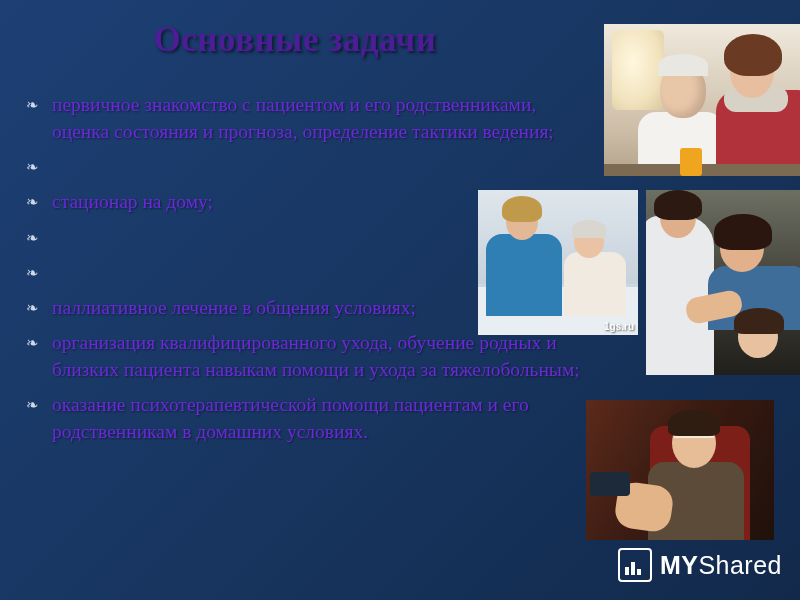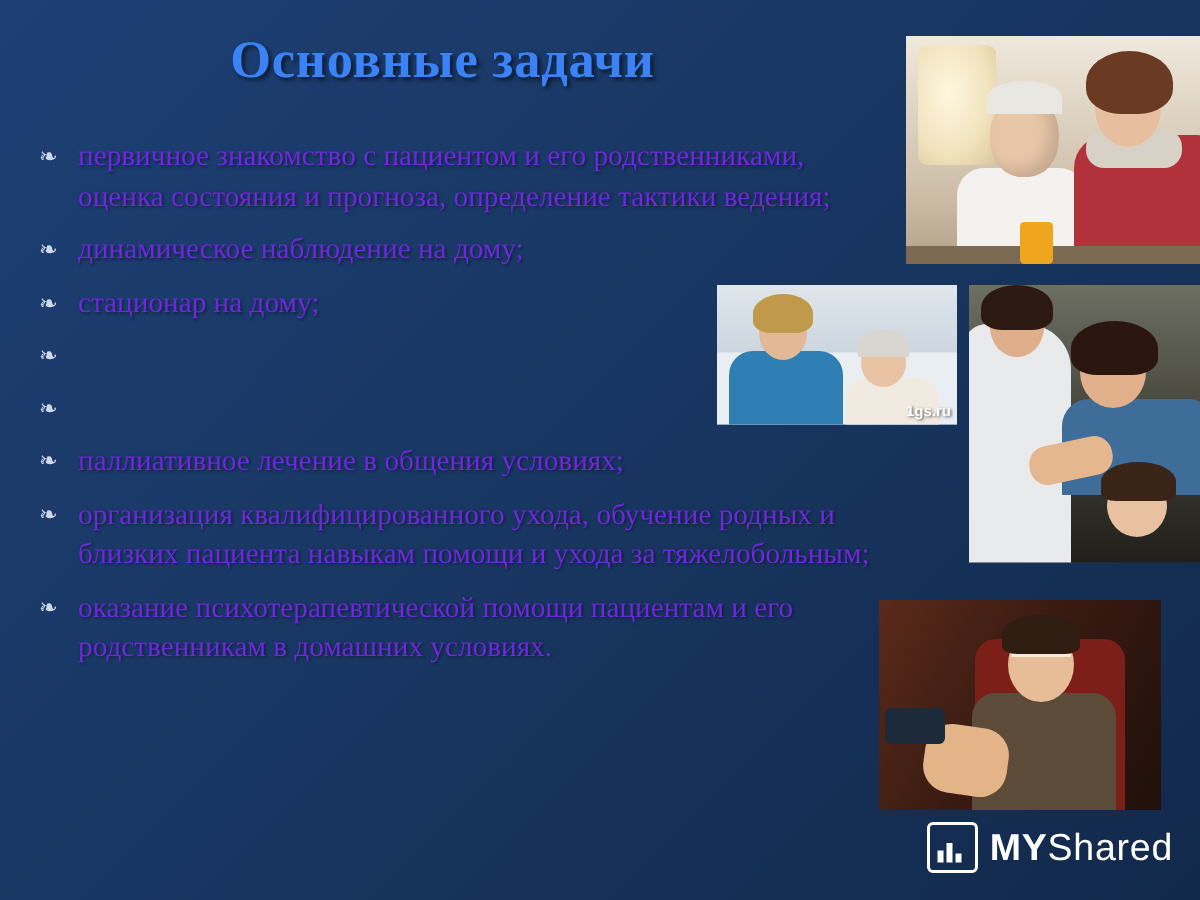--- a/index.html
+++ b/index.html
@@ -18,21 +18,21 @@
   .slide {
     position: absolute;
     inset: 0;
   }
   .title {
     position: absolute;
     left: 0;
     top: 20px;
     width: 590px;
     text-align: center;
-    color: #3b82f6;
+    color: #4c1d95;
     font-family: "Liberation Serif", serif;
     font-weight: bold;
     font-size: 35px;
     letter-spacing: 0.5px;
     text-shadow: 2px 2px 3px rgba(0,0,0,0.55);
   }
   .bullets {
     position: absolute;
     left: 22px;
     top: 92px;
@@ -114,21 +114,21 @@
     position:absolute; left:76px; top:124px; width:22px; height:28px;
     background:#f0a51e; border-radius:3px;
   }
   #photo-elderly-man-with-nurse .table {
     position:absolute; left:0; top:140px; width:100%; height:12px;
     background:#7d6a53;
   }
 
   
   #photo-nurse-with-bed-patient {
-    left: 478px; top: 190px; width: 160px; height: 93px;
+    left: 478px; top: 190px; width: 160px; height: 145px;
     background:#cfd6dd;
   }
   #photo-nurse-with-bed-patient .bg {
     position:absolute; inset:0;
     background: linear-gradient(180deg,#dfe6ec 0%, #b9c6d2 100%);
   }
   #photo-nurse-with-bed-patient .bed {
     position:absolute; left:0; bottom:0; width:100%; height:48px;
     background:#e9eef3; border-top:3px solid #cdd7e0;
   }
@@ -291,21 +291,20 @@
 
   <div class="bullets">
 
     <div class="bullet-row">
       <span class="bullet-mark">❧</span>
       <span class="bullet-text">первичное знакомство с пациентом и его родственниками, оценка состояния и прогноза, определение тактики ведения;</span>
     </div>
 
     <div class="bullet-row">
       <span class="bullet-mark">❧</span>
-      <span class="bullet-text">динамическое наблюдение на дому;</span>
     </div>
 
     <div class="bullet-row">
       <span class="bullet-mark">❧</span>
       <span class="bullet-text">стационар на дому;</span>
     </div>
 
     <div class="bullet-row">
       <span class="bullet-mark">❧</span>
     </div>

